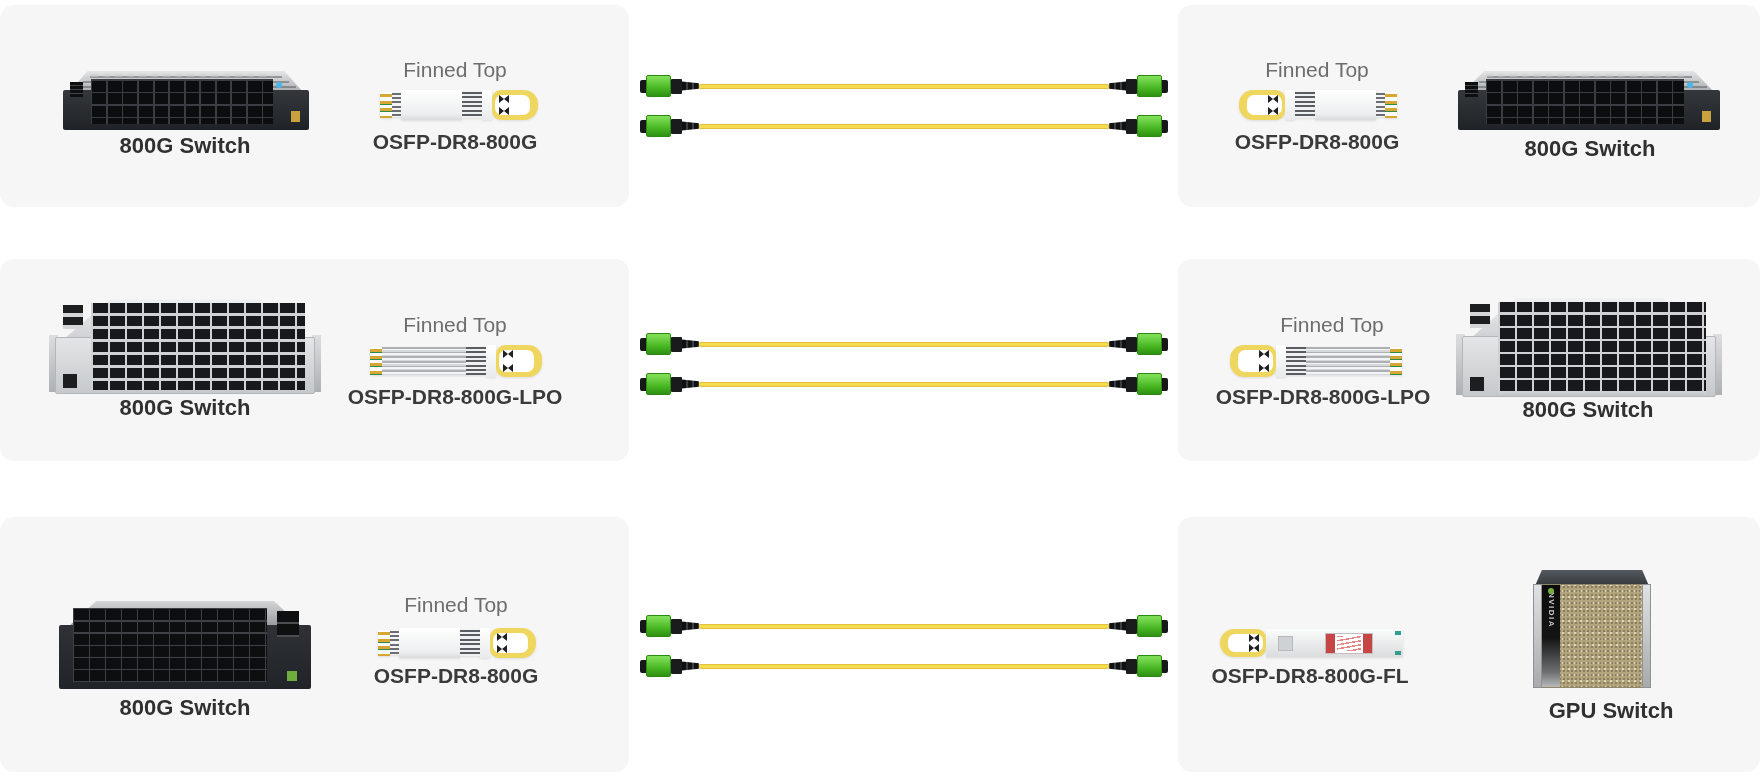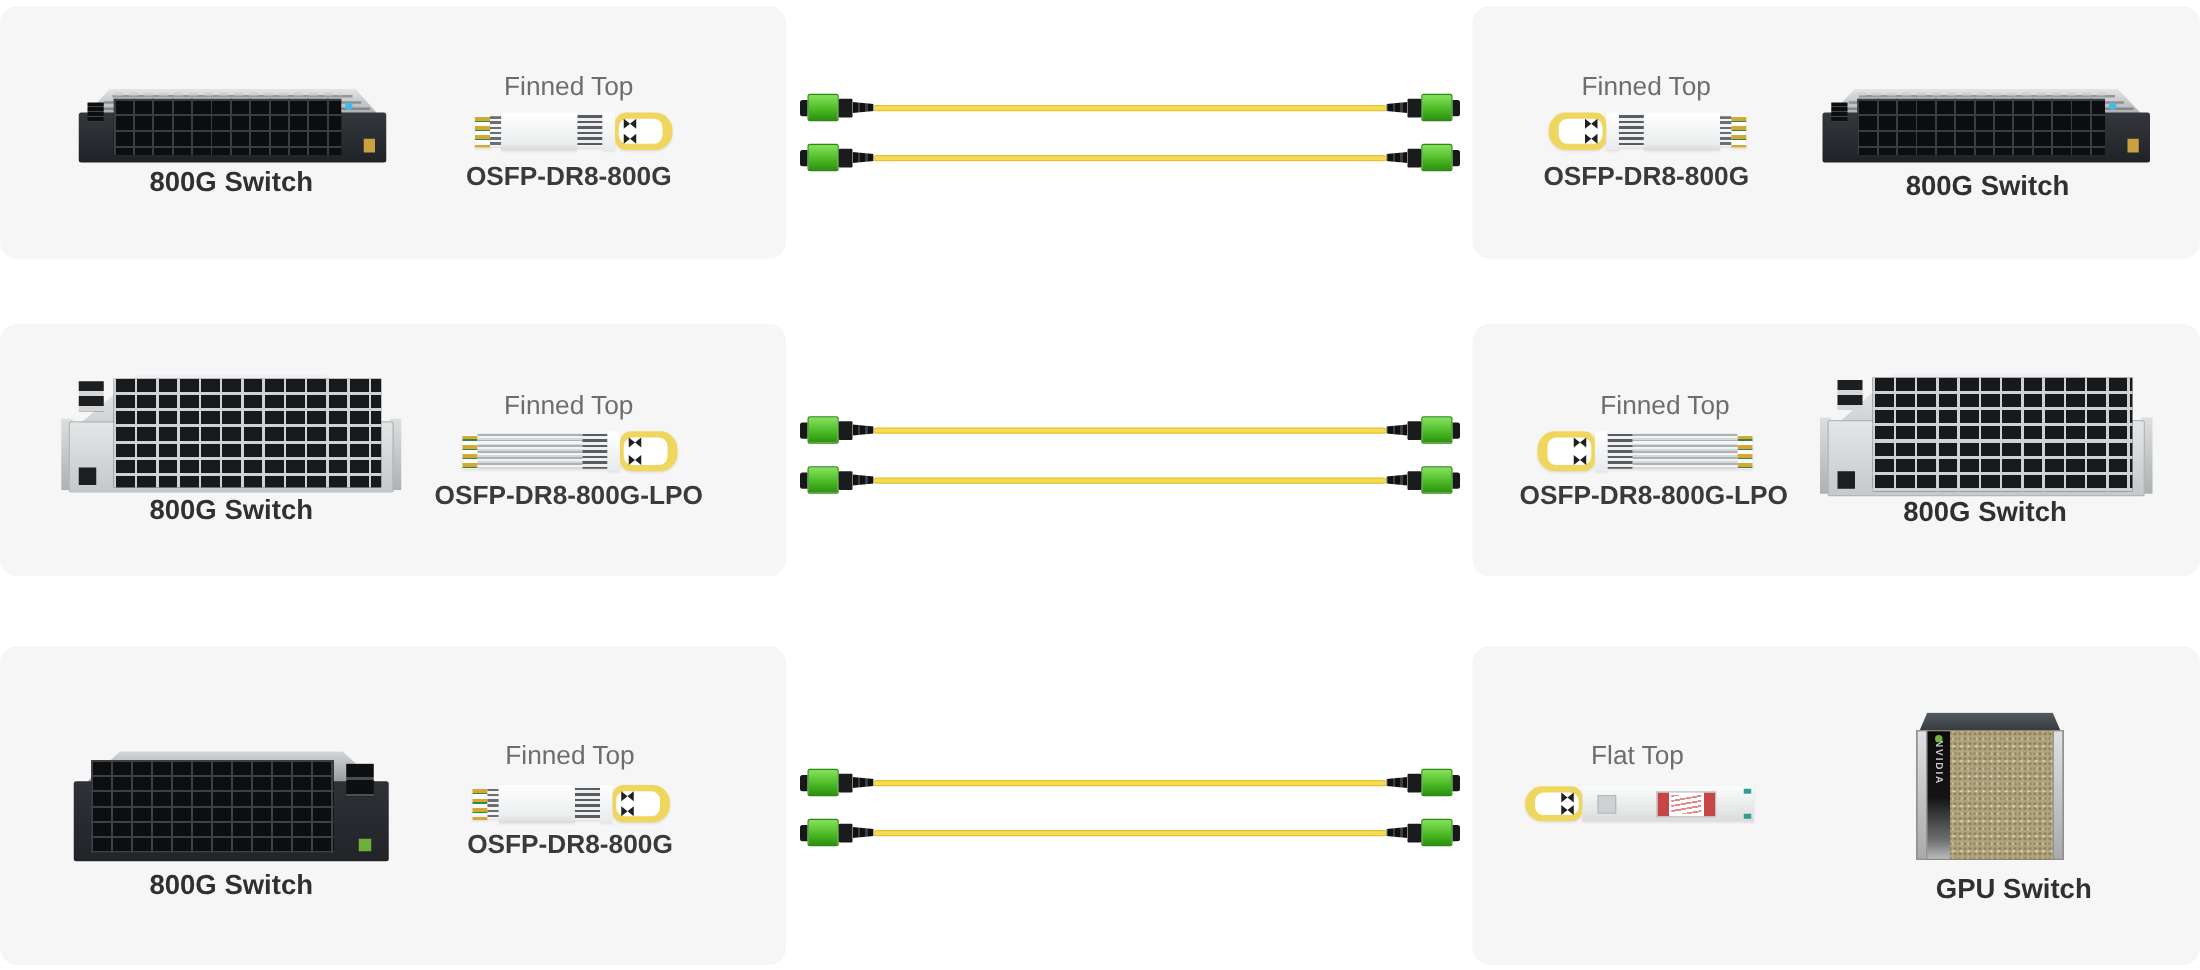--- a/index.html
+++ b/index.html
@@ -346,35 +346,35 @@
       </span>
     <span class="c-line"></span>
     <span class="conn flip">
         <span class="c-tip"></span>
         <span class="c-head"></span>
         <span class="c-collar"></span>
         <span class="c-ridge"></span>
       </span>
   </div>
 
-  <div class="lbl mod-top" style="left:1185px;top:592px;width:250px;">Flat Top</div>
   <div class="xcvr flat" style="left:1220px;top:629px;width:183px;height:28px;">
     <span class="x-tab">
         <i class="bt"></i>
         <i class="bt b2"></i>
       </span>
     <span class="fl-body">
       <span class="fl-sq"></span>
       <span class="fl-label">
           <i></i>
         </span>
       <span class="fl-t t1"></span>
       <span class="fl-t t2"></span>
     </span>
   </div>
+  <div class="lbl mod-name" style="left:1175px;top:663px;width:270px;">OSFP-DR8-800G-FL</div>
 
   <div class="dev gpu" style="left:1533px;top:570px;width:118px;height:118px;">
     <span class="g-top"></span>
     <span class="g-body"></span>
     <span class="g-rail l"></span>
     <span class="g-rail r"></span>
     <span class="g-strip">
       <span class="g-logo"></span>
       <span class="g-brand">NVIDIA</span>
     </span>

